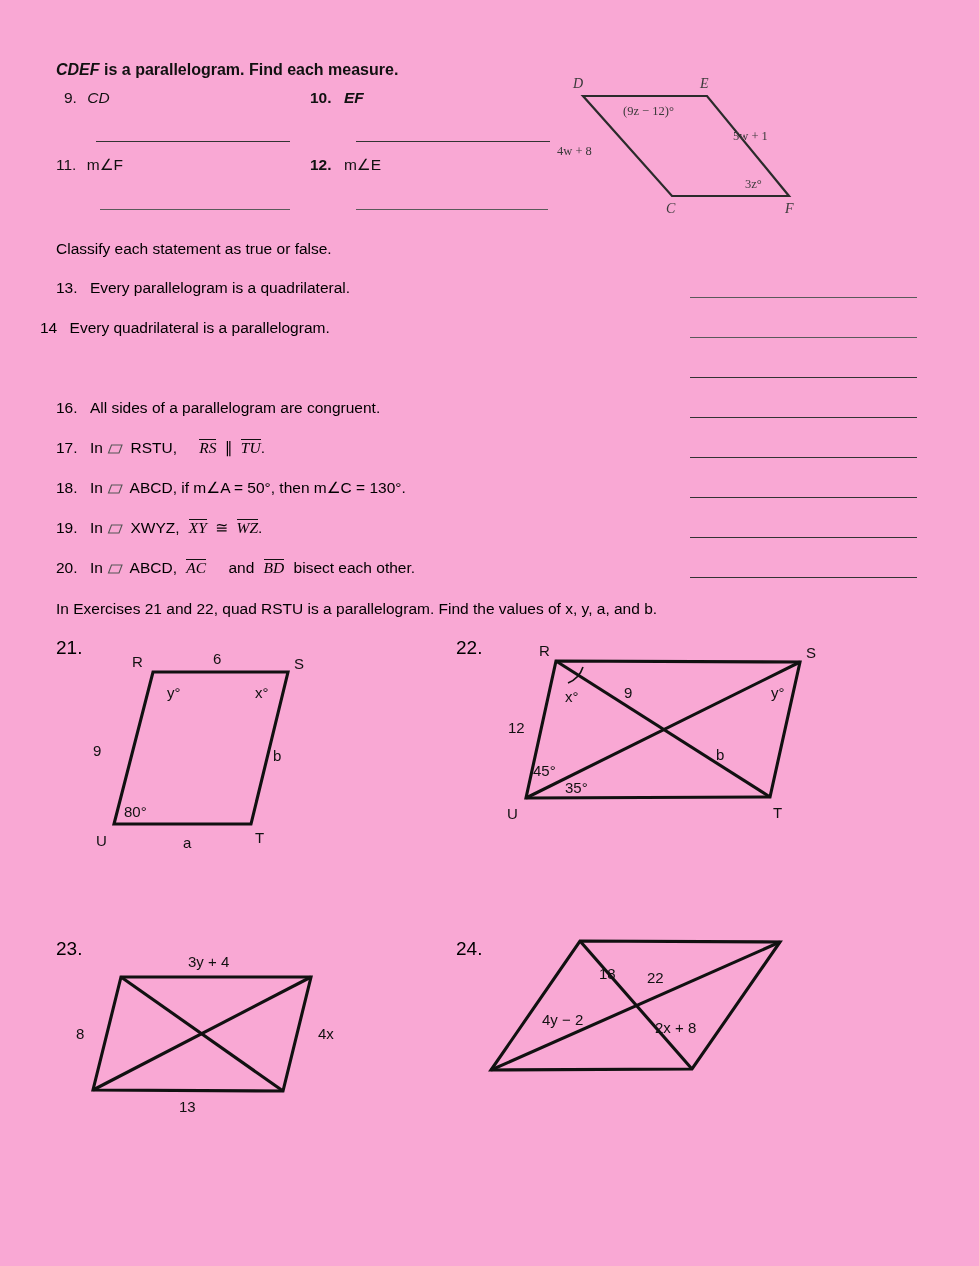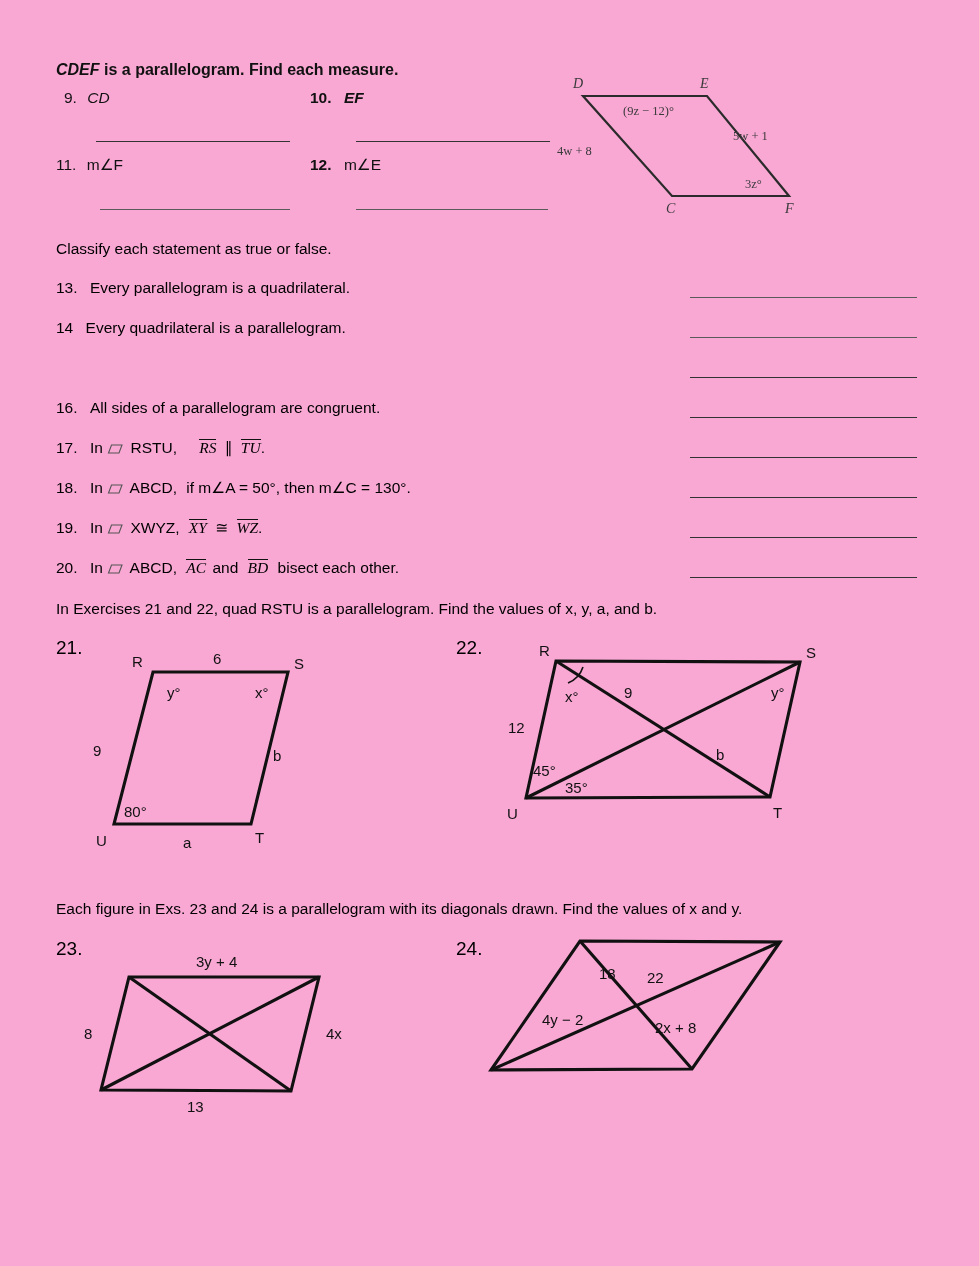--- a/index.html
+++ b/index.html
@@ -137,21 +137,21 @@
   </div>
 
   <div class="abs instr" style="left:56px; top:240px;">Classify each statement as true or false.</div>
 
   <div class="abs tf-line" style="left:56px; top:279px;">
     <span>13.</span>
     <span style="margin-left:8px;">Every parallelogram is a quadrilateral.</span>
   </div>
   <div class="abs rule light" style="left:690px; top:297px; width:227px;"></div>
 
-  <div class="abs tf-line" style="left:56px; top:319px;text-align:center;">
+  <div class="abs tf-line" style="left:40px; top:319px;text-align:center;">
     <span>14</span>
     <span style="margin-left:8px;">Every quadrilateral is a parallelogram.</span>
   </div>
   <div class="abs rule light" style="left:690px; top:337px; width:227px;"></div>
 
   <div class="abs rule" style="left:690px; top:377px; width:227px;"></div>
 
   <div class="abs tf-line" style="left:56px; top:399px;">
     <span>16.</span>
     <span style="margin-left:8px;">All sides of a parallelogram are congruent.</span>
@@ -175,21 +175,21 @@
 
   <div class="abs tf-line" style="left:56px; top:479px;">
     <span>18.</span>
     <span style="margin-left:8px;">In</span>
     <span class="pgram-sym">
       <svg width="15" height="10" viewBox="0 0 15 10">
           <polygon points="3.5,1 14,1 11,9 0.5,9" fill="none" stroke="#555" stroke-width="1.1"></polygon>
         </svg>
     </span>
     <span>ABCD,</span>
-    <span style="margin-left:5px;">if m∠A = 50°, then m∠C = 130°.</span>
+    <span style="">if m∠A = 50°, then m∠C = 130°.</span>
   </div>
   <div class="abs rule" style="left:690px; top:497px; width:227px;"></div>
 
   <div class="abs tf-line" style="left:56px; top:519px;">
     <span>19.</span>
     <span style="margin-left:8px;">In</span>
     <span class="pgram-sym">
       <svg width="15" height="10" viewBox="0 0 15 10">
           <polygon points="3.5,1 14,1 11,9 0.5,9" fill="none" stroke="#555" stroke-width="1.1"></polygon>
         </svg>
@@ -204,21 +204,21 @@
   <div class="abs tf-line" style="left:56px; top:559px;">
     <span>20.</span>
     <span style="margin-left:8px;">In</span>
     <span class="pgram-sym">
       <svg width="15" height="10" viewBox="0 0 15 10">
           <polygon points="3.5,1 14,1 11,9 0.5,9" fill="none" stroke="#555" stroke-width="1.1"></polygon>
         </svg>
     </span>
     <span>ABCD,</span>
     <span class="seg" style="margin-left:5px;">AC</span>
-    <span style="margin-left:2px;">and</span>
+    <span style="margin-left:18px;">and</span>
     <span class="seg" style="margin-left:5px;">BD</span>
     <span style="margin-left:5px;">bisect each other.</span>
   </div>
   <div class="abs rule" style="left:690px; top:577px; width:227px;"></div>
 
   <div class="abs instr" style="left:56px; top:600px;">In Exercises 21 and 22, quad RSTU is a parallelogram.  Find the values of x, y, a, and b.</div>
 
   <div class="abs fig-num" style="left:56px; top:637px;">21.</div>
 
   <div class="abs" style="left:70px; top:645px; width:280px; height:215px;">
@@ -255,25 +255,24 @@
       <text x="13" y="88" font-size="15" fill="#111">12</text>
       <text x="129" y="53" font-size="15" fill="#111">9</text>
       <text x="221" y="115" font-size="15" fill="#111">b</text>
       <text x="70" y="57" font-size="15" fill="#111">x°</text>
       <text x="276" y="53" font-size="15" fill="#111">y°</text>
       <text x="38" y="131" font-size="15" fill="#111">45°</text>
       <text x="70" y="148" font-size="15" fill="#111">35°</text>
     </svg>
   </div>
 
-  <div class="abs instr" style="left:56px; top:900px;">Each figure in Exs. 23 and 24 is a parallelogram with its diagonals drawn.  Find the values of x and y.</div>
 
   <div class="abs fig-num" style="left:56px; top:938px;">23.</div>
 
-  <div class="abs" style="left:78px; top:940px; width:290px; height:180px;">
+  <div class="abs" style="left:70px; top:940px; width:290px; height:180px;">
     <svg width="290" height="180" viewBox="0 0 290 180">
 
       <polygon class="poly-heavy" points="51,37 241,37 213,151 23,150"></polygon>
       <line class="diag" x1="51" y1="37" x2="213" y2="151"></line>
       <line class="diag" x1="23" y1="150" x2="241" y2="37"></line>
       <text x="118" y="27" font-size="15" fill="#111">3y + 4</text>
       <text x="6" y="99" font-size="15" fill="#111">8</text>
       <text x="248" y="99" font-size="15" fill="#111">4x</text>
       <text x="109" y="172" font-size="15" fill="#111">13</text>
     </svg>

